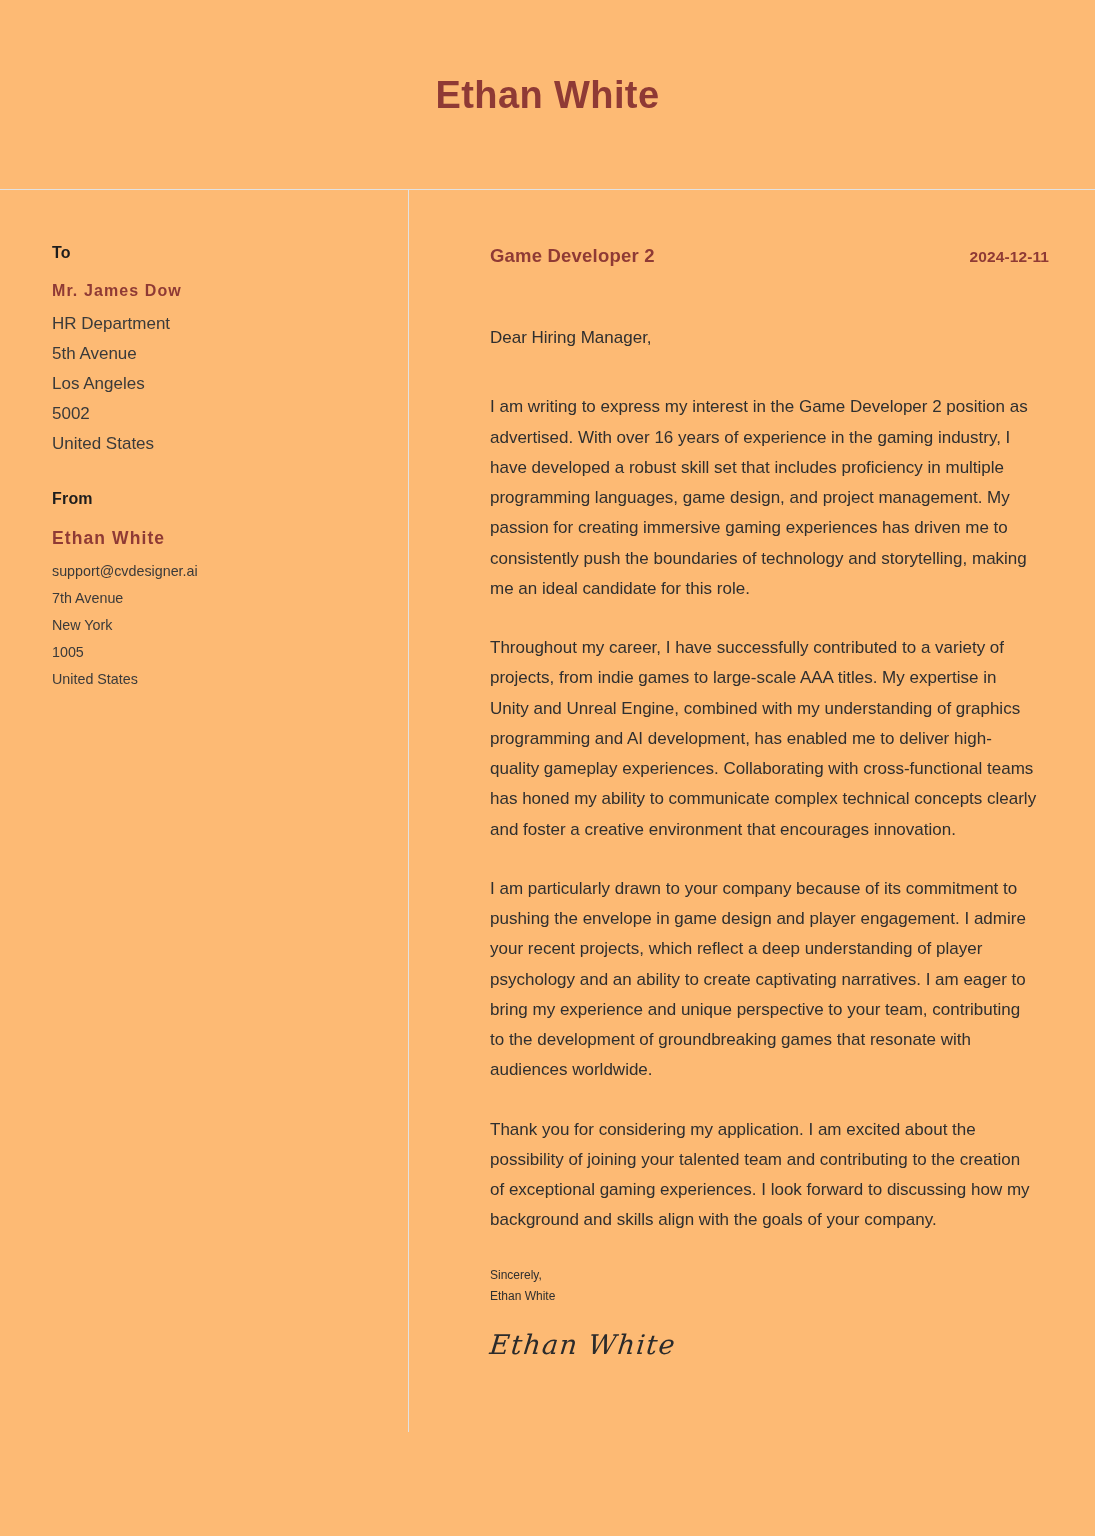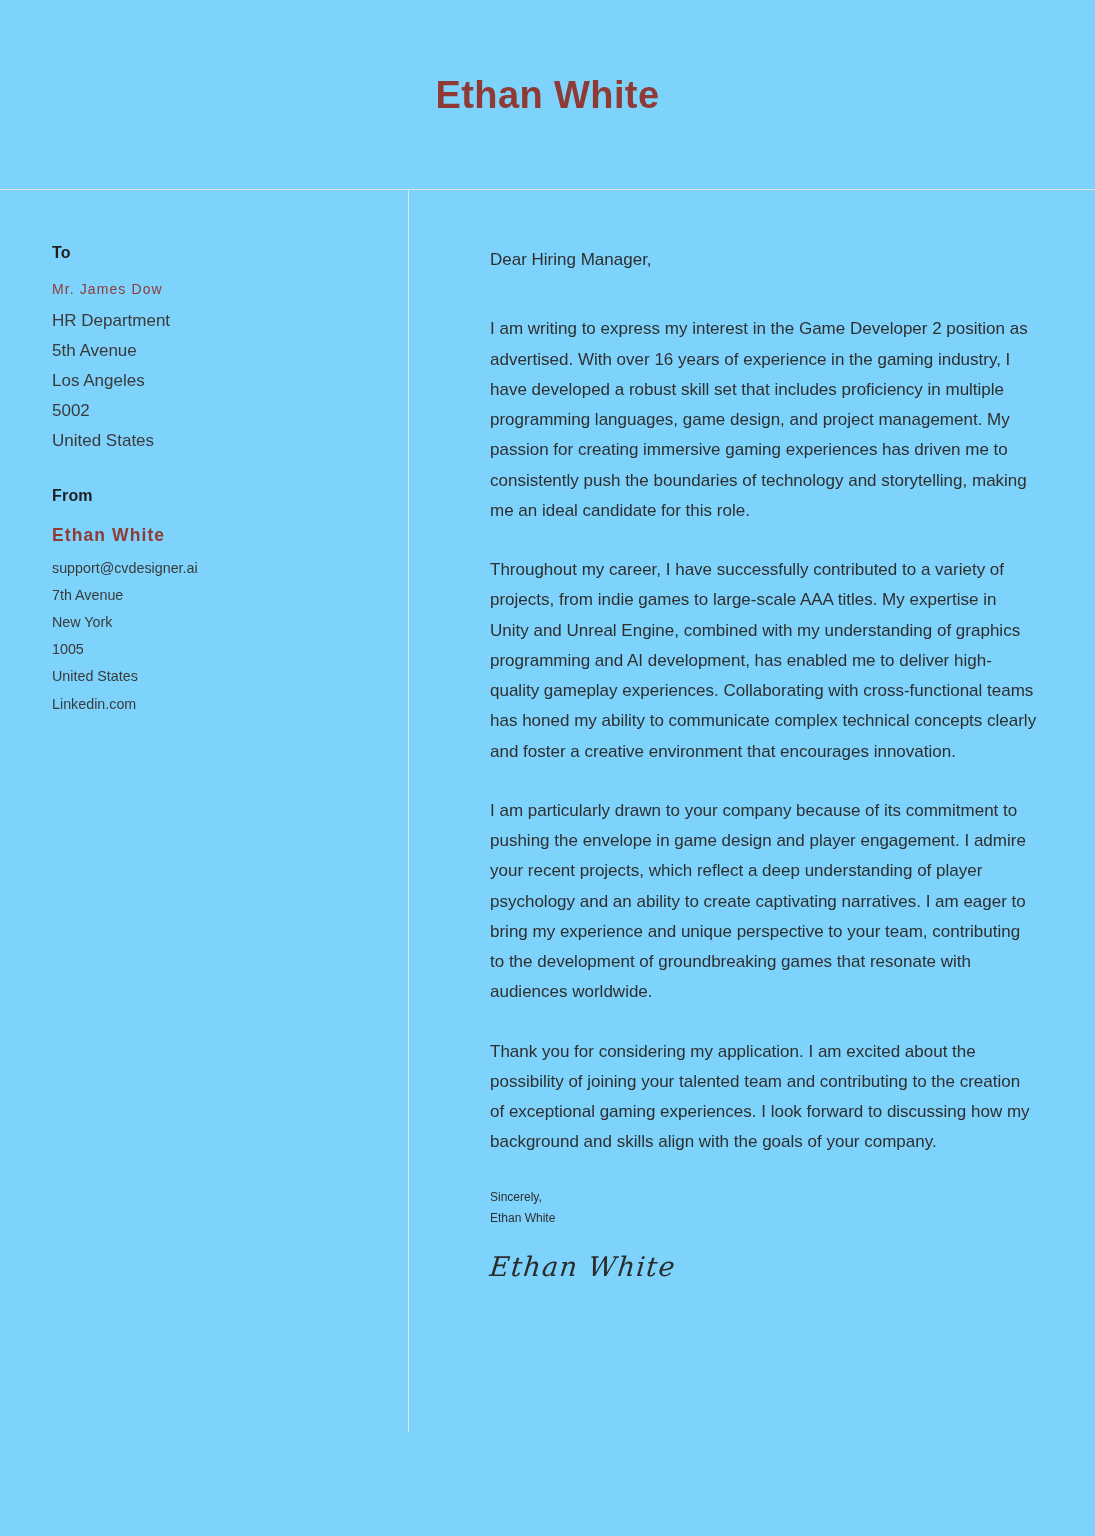--- a/index.html
+++ b/index.html
@@ -12,21 +12,21 @@
     height: 1536px;
     font-family: "Liberation Sans", sans-serif;
     color: #333333;
     overflow: hidden;
     position: relative;
   }
 
   .page {
     width: 1095px;
     height: 1536px;
-    background: #7dd3fc;
+    background: #fdba74;
     position: relative;
     box-sizing: border-box;
   }
 
   
   .header {
     height: 190px;
     box-sizing: border-box;
     display: flex;
     align-items: center;
@@ -74,22 +74,22 @@
     font-size: 16px;
     font-weight: bold;
     color: #1d1d1d;
     letter-spacing: 0.2px;
     margin: 0 0 17px 0;
   }
   .block-to { margin-bottom: 31px; }
 
   .side-name {
     color: #8f3a35;
-    font-size: 14px;
-    font-weight: normal;
+    font-size: 16px;
+    font-weight: bold;
     letter-spacing: 1.1px;
     margin: 0 0 6px 0;
     line-height: 1.5;
   }
   .to-lines {
     font-size: 17px;
     color: #3a3a3a;
     line-height: 1.76;
   }
   .to-lines div { white-space: nowrap; }
@@ -190,30 +190,33 @@
 
       <section class="block-from">
         <div class="side-label">From</div>
         <div class="from-name">Ethan White</div>
         <div class="from-lines">
           <div>support@cvdesigner.ai</div>
           <div>7th Avenue</div>
           <div>New York</div>
           <div>1005</div>
           <div>United States</div>
-          <div>Linkedin.com</div>
         </div>
       </section>
 
     </aside>
 
     <div class="divider-col"></div>
 
     <main class="main">
 
+      <div class="main-head">
+        <div class="job-title">Game Developer 2</div>
+        <div class="letter-date">2024-12-11</div>
+      </div>
 
       <p class="salutation">Dear Hiring Manager,</p>
 
       <p class="para">I am writing to express my interest in the Game Developer 2 position as advertised. With over 16 years of experience in the gaming industry, I have developed a robust skill set that includes proficiency in multiple programming languages, game design, and project management. My passion for creating immersive gaming experiences has driven me to consistently push the boundaries of technology and storytelling, making me an ideal candidate for this role.</p>
       <p class="para">Throughout my career, I have successfully contributed to a variety of projects, from indie games to large-scale AAA titles. My expertise in Unity and Unreal Engine, combined with my understanding of graphics programming and AI development, has enabled me to deliver high-quality gameplay experiences. Collaborating with cross-functional teams has honed my ability to communicate complex technical concepts clearly and foster a creative environment that encourages innovation.</p>
       <p class="para">I am particularly drawn to your company because of its commitment to pushing the envelope in game design and player engagement. I admire your recent projects, which reflect a deep understanding of player psychology and an ability to create captivating narratives. I am eager to bring my experience and unique perspective to your team, contributing to the development of groundbreaking games that resonate with audiences worldwide.</p>
       <p class="para">Thank you for considering my application. I am excited about the possibility of joining your talented team and contributing to the creation of exceptional gaming experiences. I look forward to discussing how my background and skills align with the goals of your company.</p>
 
       <div class="closing">
         <div>Sincerely,</div>

